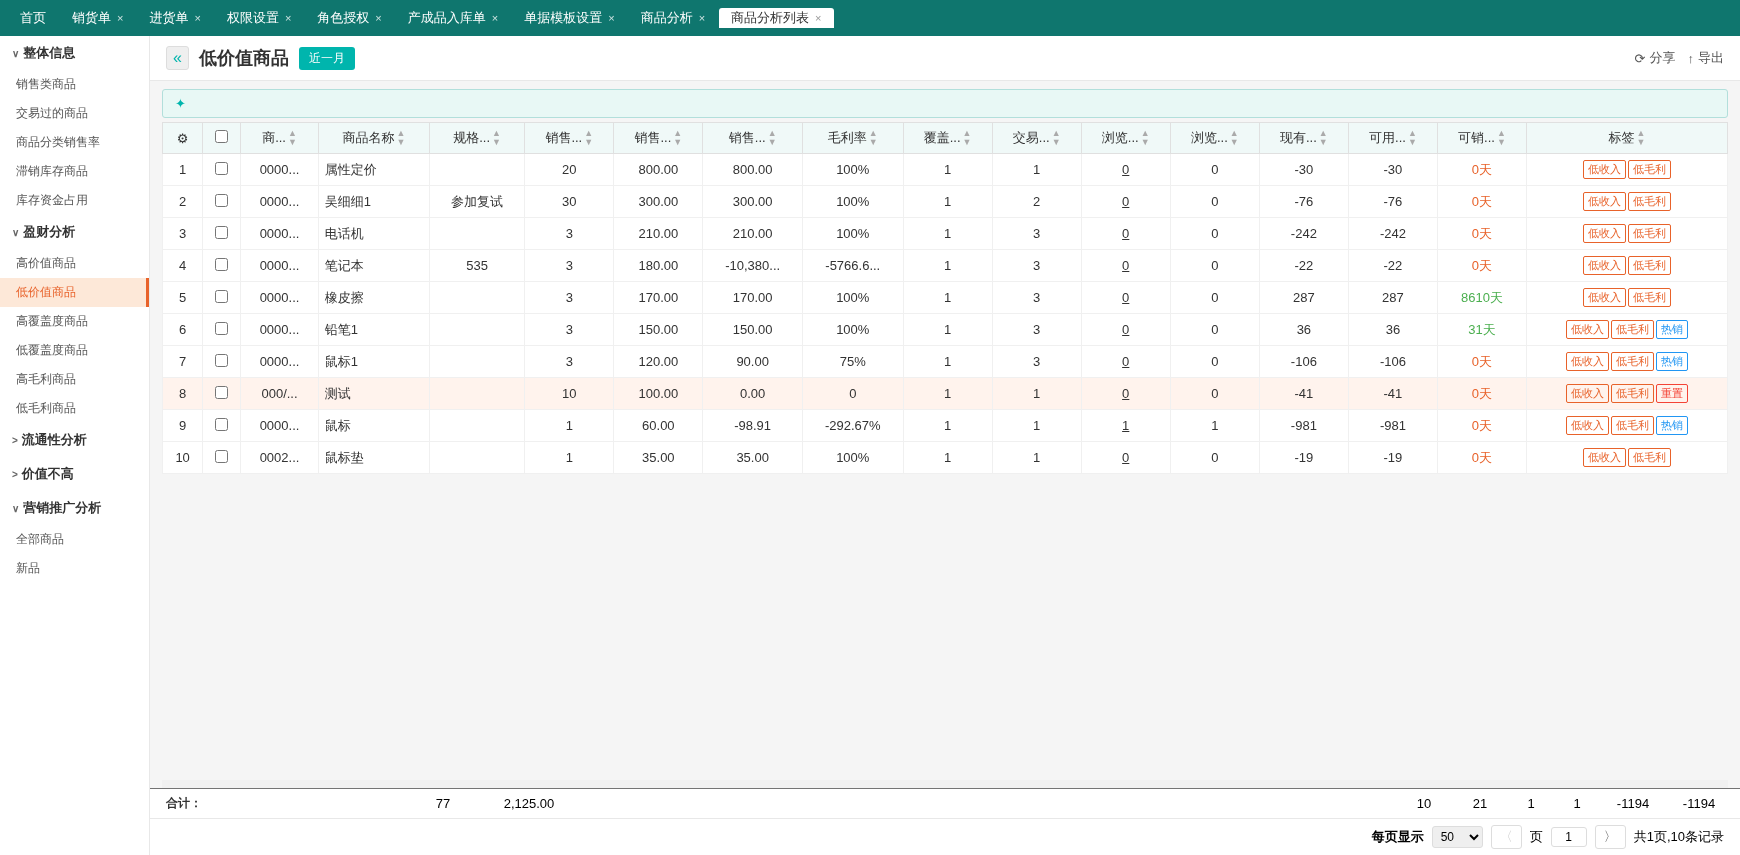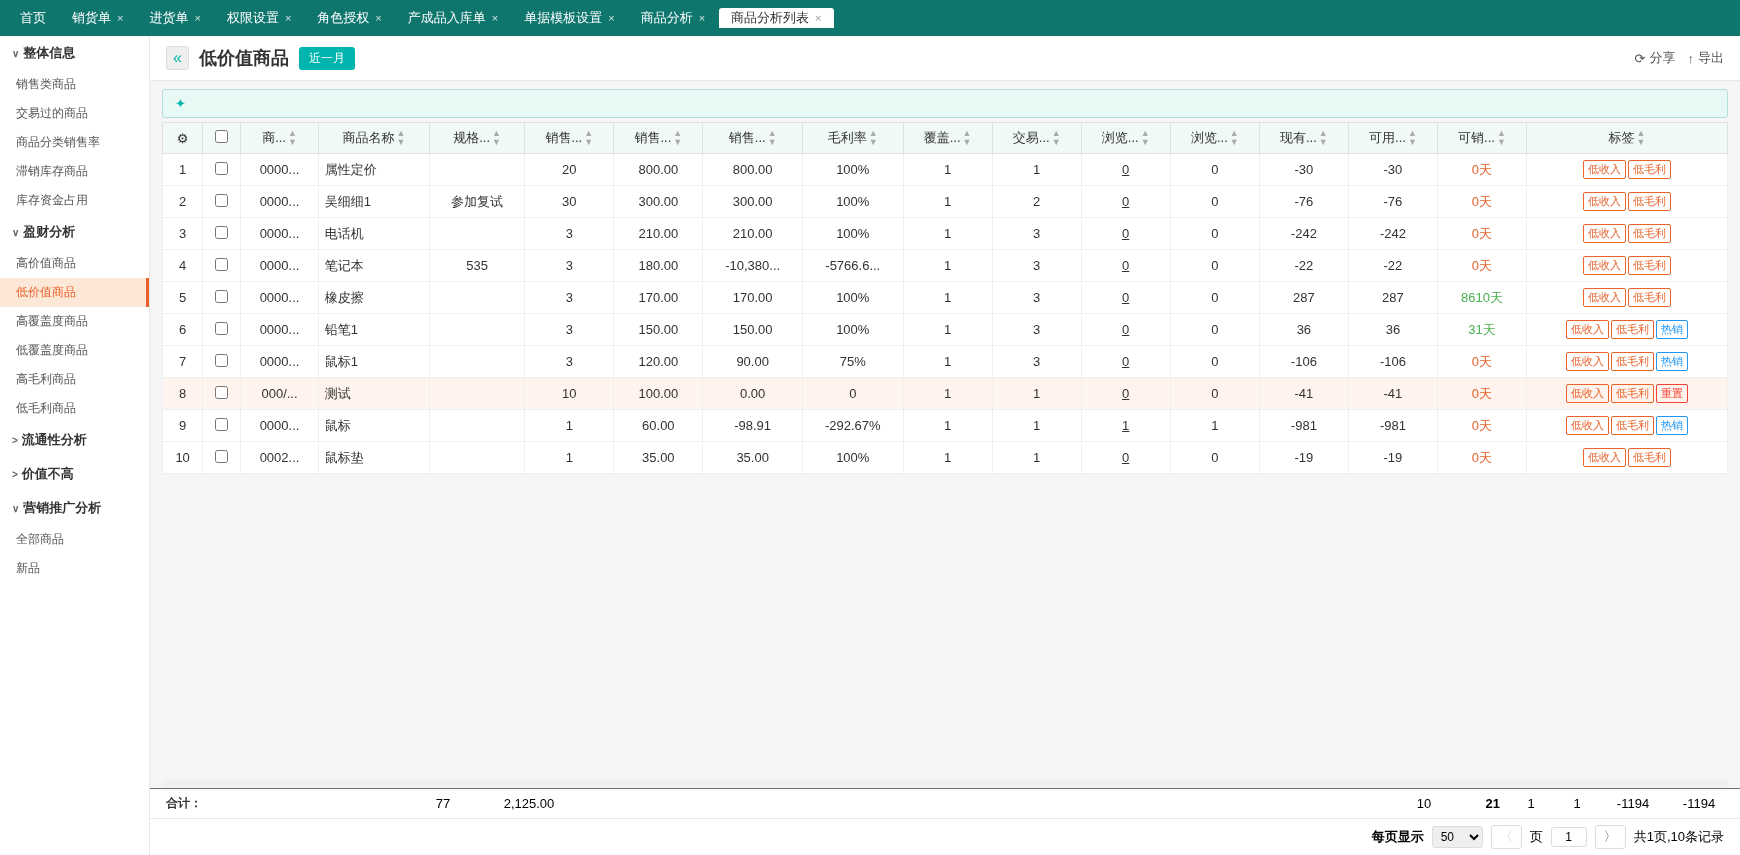--- a/index.html
+++ b/index.html
@@ -634,21 +634,21 @@
     <div class="scrollbar-row"></div>
 
     <div class="footer-bar">
       <span class="total-label">合计：</span>
       <span style="width:200px;"></span>
       <span style="min-width:50px; text-align:center;">77</span>
       <span style="min-width:10px;"></span>
       <span style="min-width:70px; text-align:center;">2,125.00</span>
       <span style="flex:1;"></span>
       <span style="min-width:40px; text-align:center;">10</span>
-      <span style="min-width:40px; text-align:right; margin-left:8px;font-weight:bold;">21</span>
+      <span style="min-width:40px; text-align:center; margin-left:8px;">21</span>
       <span style="min-width:30px; text-align:center; margin-left:8px;">1</span>
       <span style="min-width:30px; text-align:center; margin-left:8px;">1</span>
       <span style="min-width:50px; text-align:center; margin-left:8px;">-1194</span>
       <span style="min-width:50px; text-align:center; margin-left:8px;">-1194</span>
     </div>
 
     <div class="pagination-bar">
       <span class="per-page-label">每页显示</span>
       <select class="per-page-select">
         <option>50</option>

